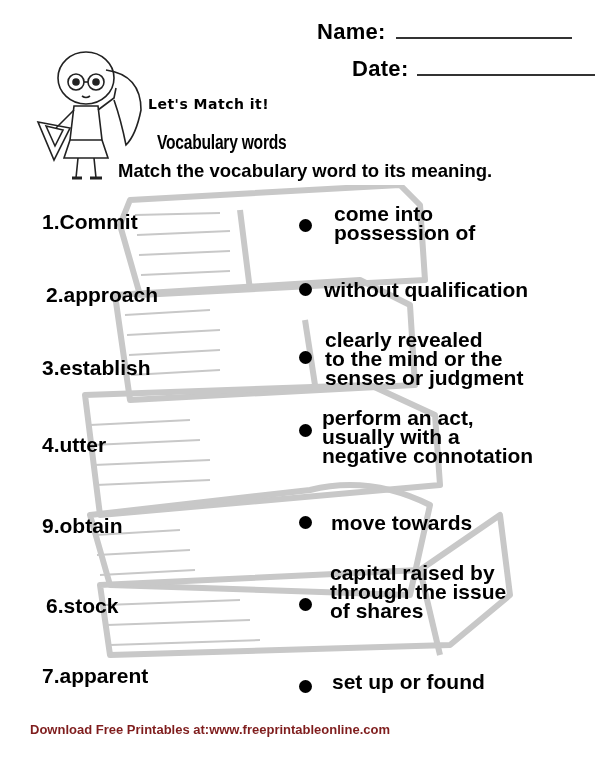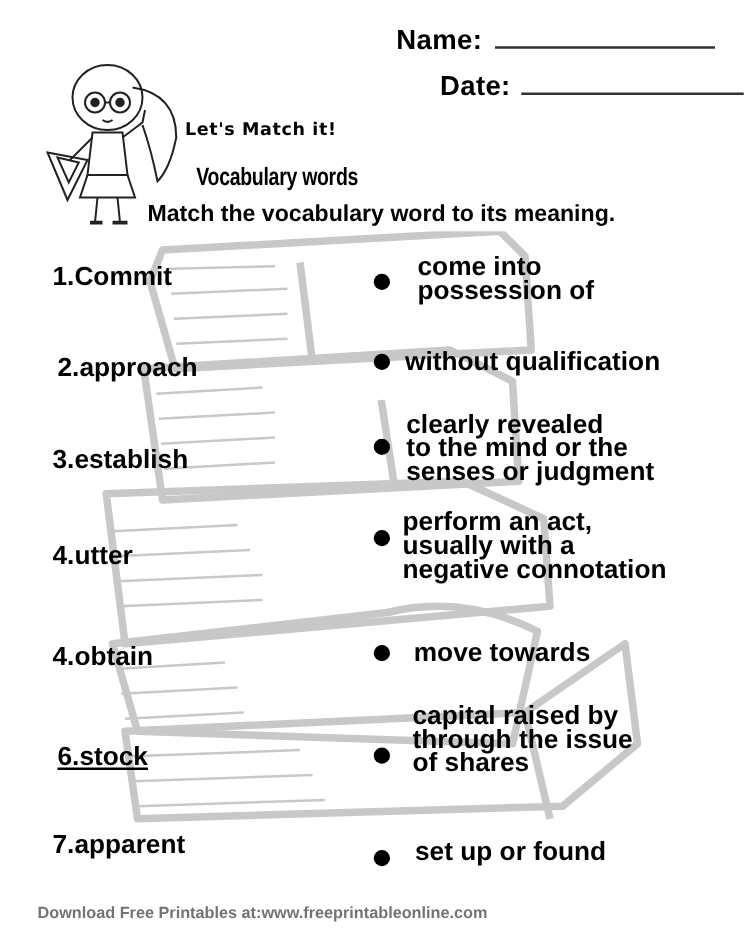--- a/index.html
+++ b/index.html
@@ -8,21 +8,21 @@
     .abs { position:absolute; }
     .books { left:70px; top:185px; width:470px; height:490px; }
     .hdr-field { font-size:22px; font-weight:bold; letter-spacing:0.3px; }
     .hdr-line { display:inline-block; border-bottom:2px solid #333; vertical-align:baseline; }
     .title1 { left:148px; top:96px; font-family:"DejaVu Sans", sans-serif; font-size:14px; font-weight:bold; letter-spacing:0.5px; }
     .title2 { left:157px; top:131px; font-family:"Liberation Sans Narrow","Liberation Sans", sans-serif; font-size:20px; font-weight:bold; transform:scaleX(0.78); transform-origin:left; letter-spacing:-0.3px; }
     .instr { left:118px; top:160px; font-size:18.5px; font-weight:bold; }
     .word { font-size:21px; font-weight:bold; left:42px; }
     .dot { width:13px; height:13px; border-radius:50%; background:#000; }
     .def { font-size:21px; font-weight:bold; line-height:19px; }
-    .footer { left:30px; top:722px; font-size:13px; font-weight:bold; color:#737373; }
+    .footer { left:30px; top:722px; font-size:13px; font-weight:bold; color:#7f1d1d; }
   </style>
 </head>
 <body>
 
 <svg class="abs books" viewBox="0 0 470 490" fill="none" stroke="#c8c8c8" stroke-width="6" stroke-linejoin="round">
 
   <path d="M60 15 L330 0 L350 20 L355 95 L70 110 L50 40 Z"></path>
   <path d="M170 25 L180 105"></path>
 
   <path d="M45 110 L290 95 L340 120 L345 200 L60 215 Z"></path>
@@ -78,22 +78,22 @@
 </svg>
 
 <div class="abs title1">Let's Match it!</div>
 <div class="abs title2">Vocabulary words</div>
 <div class="abs instr">Match the vocabulary word to its meaning.</div>
 
 <div class="abs word" style="top:210px;text-align:center;">1.Commit</div>
 <div class="abs word" style="top:283px; left:46px;">2.approach</div>
 <div class="abs word" style="top:356px;">3.establish</div>
 <div class="abs word" style="top:433px;">4.utter</div>
-<div class="abs word" style="top:514px;">4.obtain</div>
-<div class="abs word" style="top:594px; left:46px;text-decoration:underline;">6.stock</div>
+<div class="abs word" style="top:514px;">9.obtain</div>
+<div class="abs word" style="top:594px; left:46px;">6.stock</div>
 <div class="abs word" style="top:664px;">7.apparent</div>
 
 <div class="abs dot" style="left:299px; top:219px;"></div>
 <div class="abs dot" style="left:299px; top:283px;"></div>
 <div class="abs dot" style="left:299px; top:351px;"></div>
 <div class="abs dot" style="left:299px; top:424px;"></div>
 <div class="abs dot" style="left:299px; top:516px;"></div>
 <div class="abs dot" style="left:299px; top:598px;"></div>
 <div class="abs dot" style="left:299px; top:680px;"></div>
 

